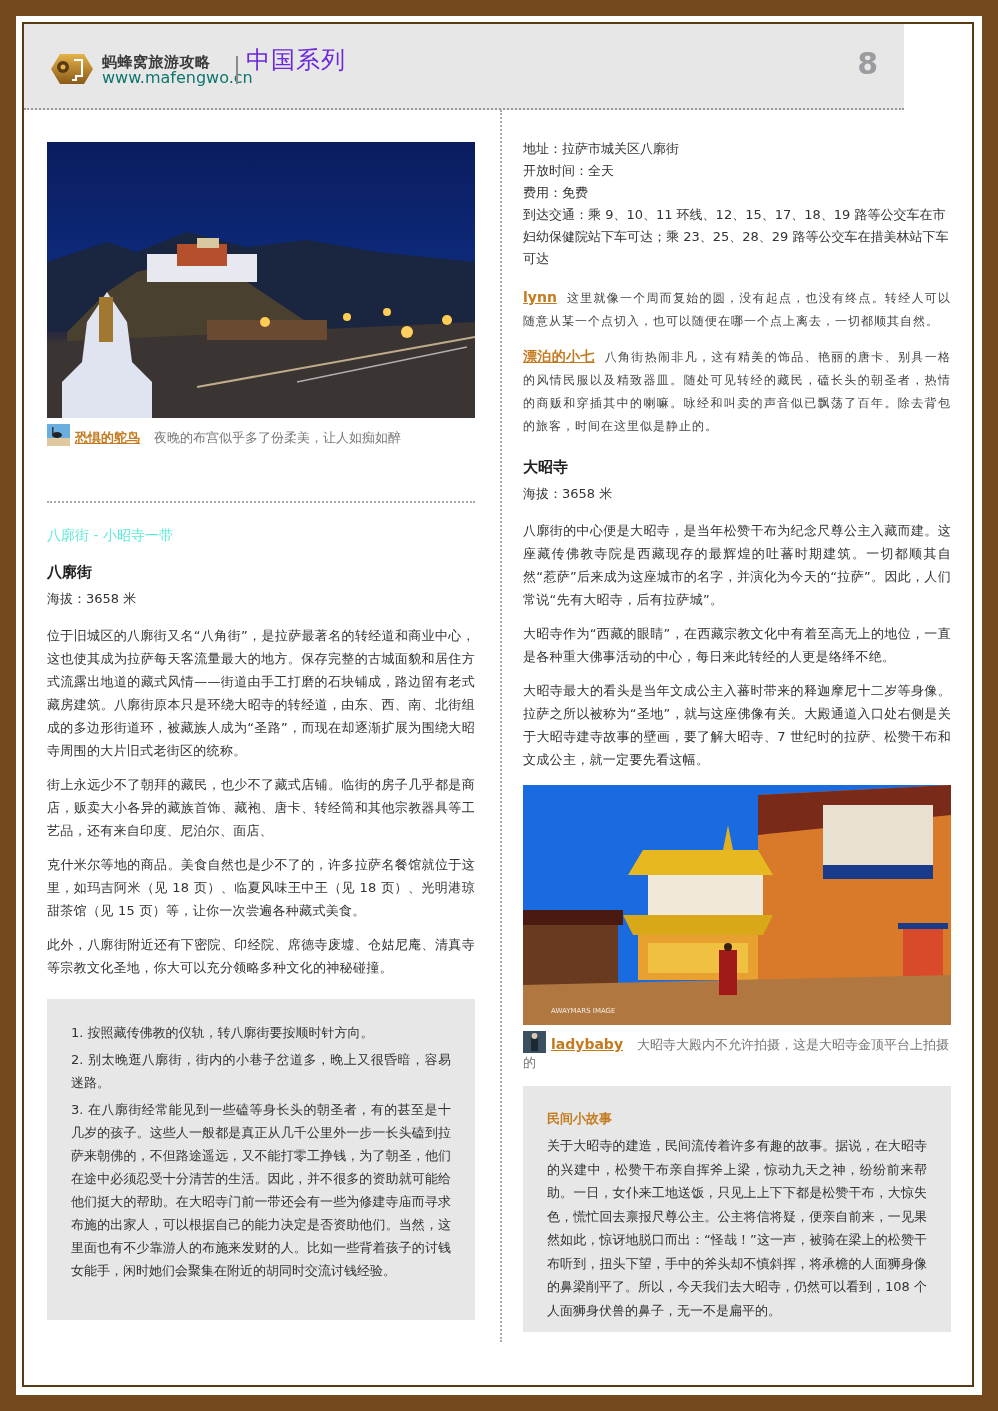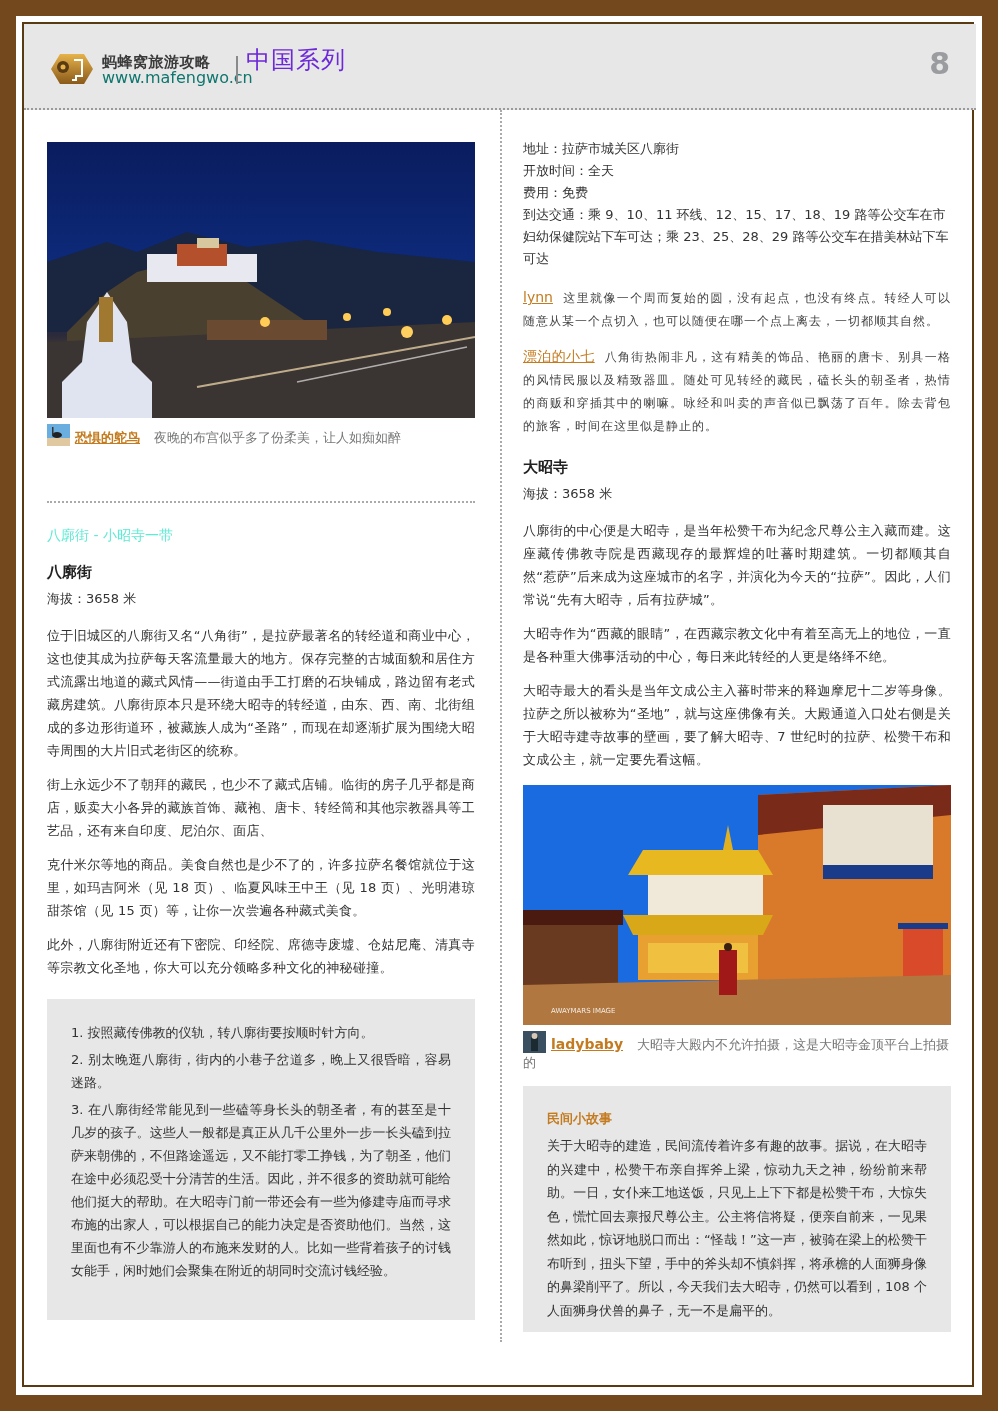--- a/index.html
+++ b/index.html
@@ -8,21 +8,21 @@
     font-family:"DejaVu Sans","Liberation Sans",sans-serif; color:#333;
   }
   .paper {
     position:absolute; left:16px; top:16px; width:966px; height:1379px; background:#fff;
   }
   .frame {
     position:absolute; left:22px; top:22px; width:952px; height:1365px;
     border:2px solid #5a3a12; box-sizing:border-box; background:#fff;
   }
   .header {
-    position:absolute; left:24px; top:24px; width:952px; height:84px; background:#e7e7e7;
+    position:absolute; left:24px; top:24px; width:880px; height:84px; background:#e7e7e7;
     border-bottom:2px dotted #9a9a9a;
   }
   .logo-badge {
     position:absolute; left:26px; top:28px; width:44px; height:34px;
   }
   .logo-text { position:absolute; left:78px; top:30px; }
   .logo-cn { font-size:15px; font-weight:bold; color:#3a3a3a; letter-spacing:0.5px; line-height:17px; }
   .logo-url { font-size:16px; color:#0f766e; line-height:13px; }
   .logo-sep { position:absolute; left:212px; top:32px; width:2px; height:28px; background:#8a8a8a; }
   .series { position:absolute; left:222px; top:20px; font-size:24px; color:#6d28d9; letter-spacing:1px; }
@@ -48,21 +48,21 @@
   .dotted-sep { border-top:2px dotted #aaa; margin:54px 0 0 0; }
   .section-tag { color:#5eead4; font-size:14px; margin-top:24px; }
   h3 { font-size:15px; font-weight:bold; color:#222; margin:18px 0 6px 0; }
   .meta { font-size:13px; color:#333; line-height:22px; }
   p.body { font-size:13px; line-height:23px; margin:0 0 11px 0; color:#333; text-align:justify; letter-spacing:0.3px; }
 
   .tipbox { background:#e7e7e7; padding:22px 24px 18px 24px; margin-top:20px; }
   .tipbox p { font-size:13px; line-height:23px; margin:0 0 4px 0; color:#333; text-align:justify; }
 
   .quote { font-family:"DejaVu Serif","Liberation Serif",serif; font-size:12px; line-height:23px; color:#444; margin:0 0 12px 0; text-align:justify; letter-spacing:1px; }
-  .quote .qname { font-family:"DejaVu Sans",sans-serif; color:#c47b1f; font-weight:normal; text-decoration:underline; font-size:14px; margin-right:10px; letter-spacing:0; }
+  .quote .qname { font-family:"DejaVu Sans",sans-serif; color:#c47b1f; font-weight:bold; text-decoration:underline; font-size:14px; margin-right:10px; letter-spacing:0; }
 
   .storybox { background:#e7e7e7; padding:24px 24px 10px 24px; margin-top:14px; }
   .storybox .stitle { color:#c47b1f; font-size:13px; font-weight:bold; margin-bottom:6px; }
   .storybox p { font-size:13px; line-height:23.5px; margin:0; color:#333; text-align:justify; }
 </style>
 </head>
 <body>
 
 <div class="paper"></div>
 <div class="frame"></div>

